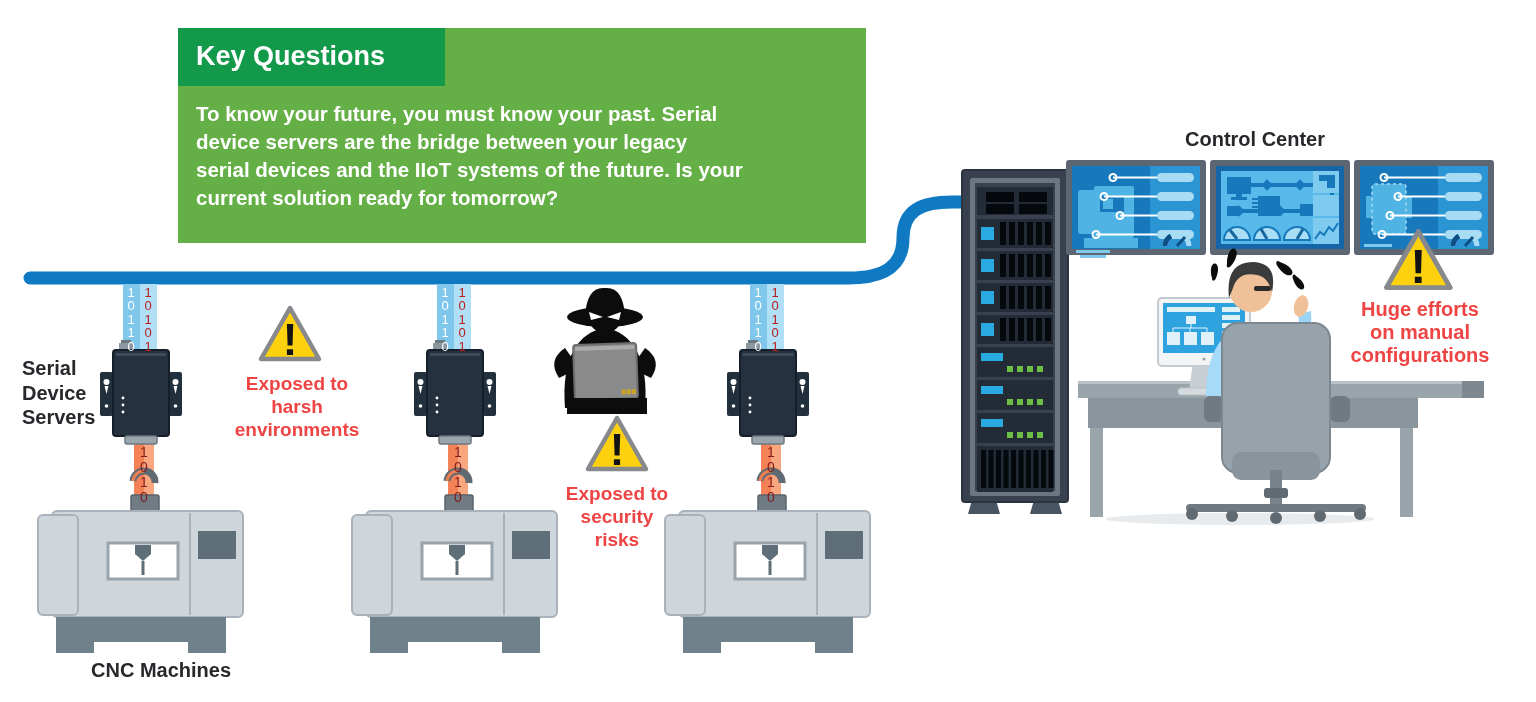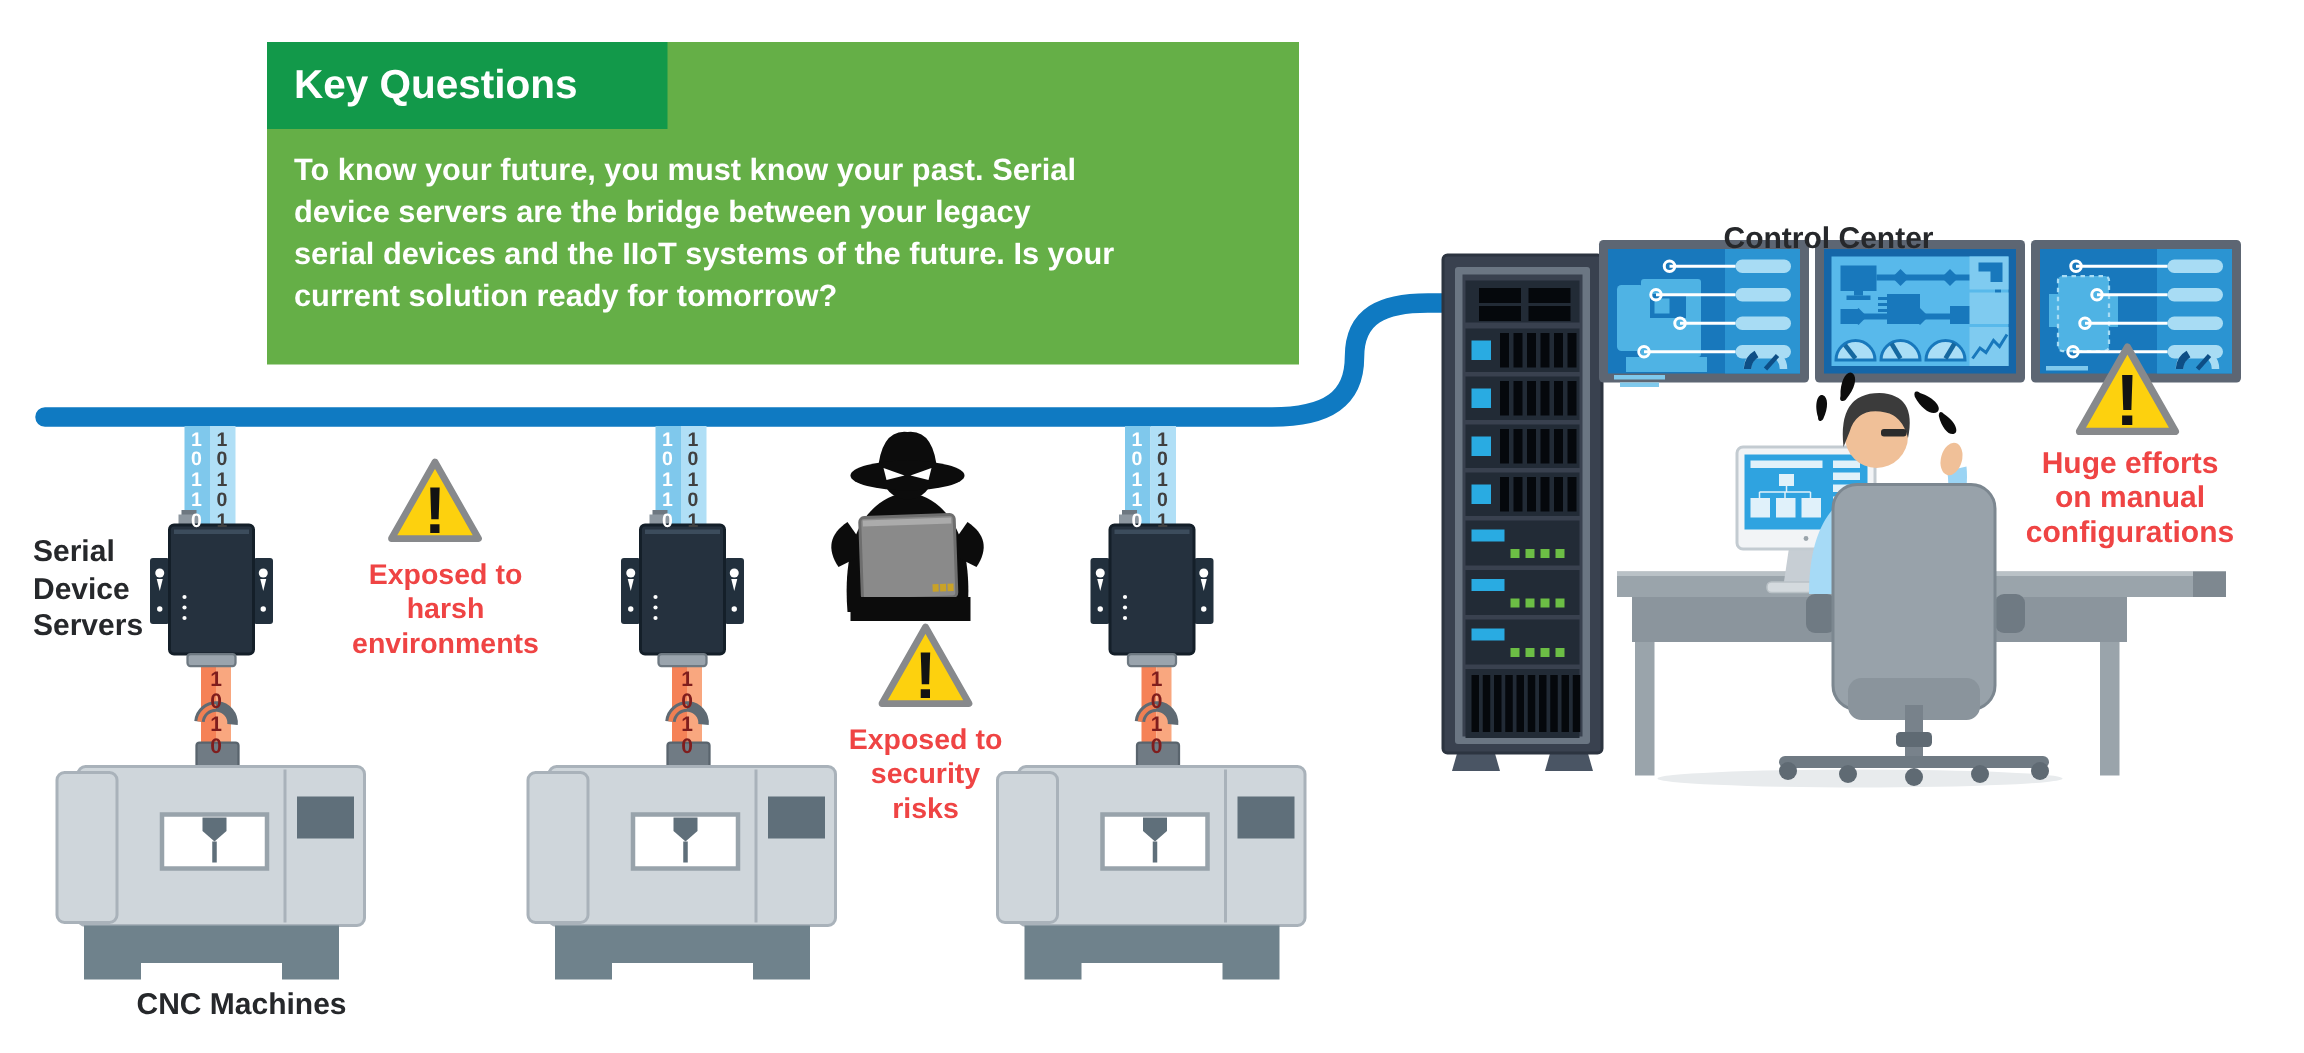--- a/index.html
+++ b/index.html
@@ -3,33 +3,33 @@
 <meta charset="utf-8">
 <style>
   html,body{margin:0;padding:0;background:#fff;}
   #stage{position:relative;width:1536px;height:702px;background:#ffffff;overflow:hidden;
          font-family:"Liberation Sans",sans-serif;}
   .abs{position:absolute;}
   .pre{white-space:pre-line;}
   .lbl{font-weight:bold;color:#26282b;}
   .warn{font-weight:bold;color:#ef4444;text-align:center;white-space:pre-line;
         font-size:19px;line-height:23px;}
-  .digits{position:absolute;font-weight:bold;word-break:break-all;text-align:center;
+  .digits{position:absolute;font-weight:normal;word-break:break-all;text-align:center;
           width:10px;}
   .dig-blue-a{color:#ffffff;font-size:13px;line-height:13.4px;}
-  .dig-blue-b{color:#404040;font-size:13px;line-height:13.4px;}
+  .dig-blue-b{color:#b91c1c;font-size:13px;line-height:13.4px;}
   .dig-orange{color:#7f1d1d;font-size:14px;line-height:15px;}
   #kq-box{left:178px;top:28px;width:688px;height:215px;background:#65af47;}
   #kq-head{left:0;top:0;width:267px;height:58px;background:#12994a;}
   #kq-title{left:18px;top:13px;font-size:27px;font-weight:bold;color:#ffffff;}
   #kq-body{left:18px;top:72px;width:652px;font-size:20.5px;line-height:28px;
            font-weight:bold;color:#ffffff;}
   #lbl-sds{left:22px;top:356px;font-size:20px;line-height:24.5px;}
   #lbl-cnc{left:66px;top:659px;font-size:20px;margin-left:25px;}
-  #lbl-cc{left:1124px;top:128px;width:190px;text-align:center;font-size:20px;margin-top:20px;}
+  #lbl-cc{left:1185px;top:128px;width:190px;font-size:20px;}
   #warn-1{left:212px;top:372px;width:170px;}
   #warn-2{left:532px;top:482px;width:170px;}
   #warn-3{left:1328px;top:298px;width:184px;font-size:20px;line-height:23px;}
   svg{display:block;}
 </style>
 </head>
 <body>
 
 <div id="stage">
 

